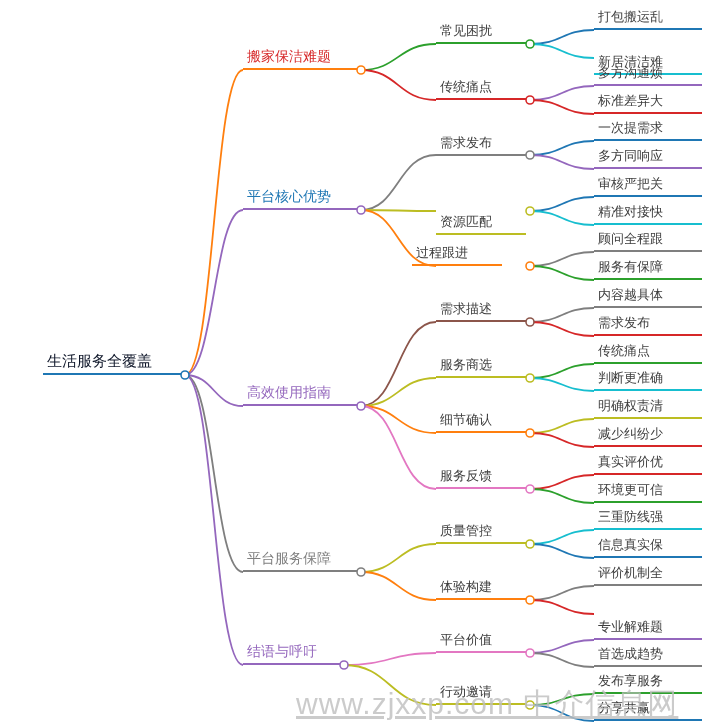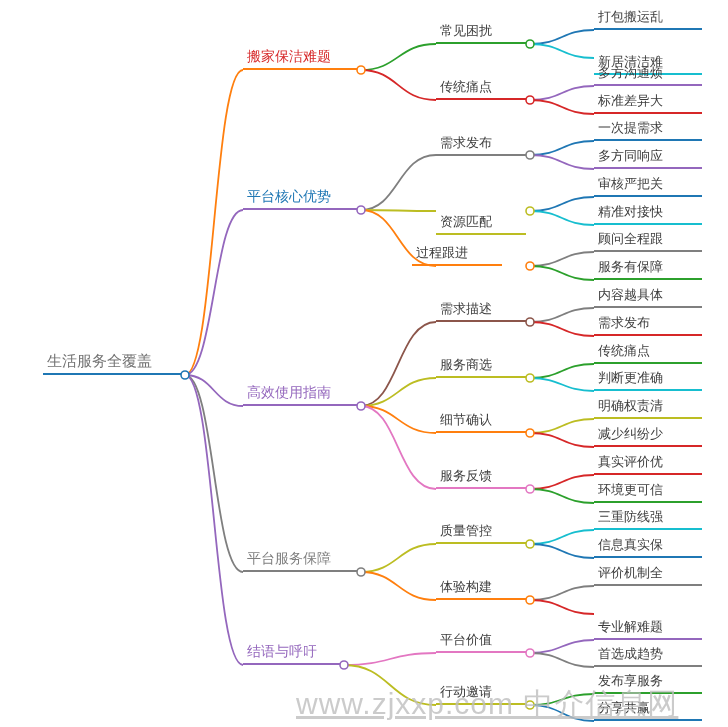--- a/index.html
+++ b/index.html
@@ -85,21 +85,21 @@
       <circle stroke="#bcbd22" cx="530" cy="378" r="4"></circle>
       <circle stroke="#ff7f0e" cx="530" cy="433" r="4"></circle>
       <circle stroke="#e377c2" cx="530" cy="489" r="4"></circle>
       <circle stroke="#bcbd22" cx="530" cy="544" r="4"></circle>
       <circle stroke="#ff7f0e" cx="530" cy="600" r="4"></circle>
       <circle stroke="#e377c2" cx="530" cy="653" r="4"></circle>
       <circle stroke="#bcbd22" cx="530" cy="705" r="4"></circle>
     </g>
   </svg>
 
-  <div class="node l0" style="left:43px;top:349px;width:138px;color:#737373;border-bottom-color:#1f77b4;">生活服务全覆盖</div>
+  <div class="node l0" style="left:43px;top:349px;width:138px;color:#0f172a;border-bottom-color:#1f77b4;">生活服务全覆盖</div>
 
   <div class="node l1" style="left:243px;top:45px;width:114px;color:#d62728;border-bottom-color:#ff7f0e;">搬家保洁难题</div>
   <div class="node l1" style="left:243px;top:185px;width:114px;color:#1f77b4;border-bottom-color:#9467bd;">平台核心优势</div>
   <div class="node l1" style="left:243px;top:381px;width:114px;color:#9467bd;border-bottom-color:#9467bd;">高效使用指南</div>
   <div class="node l1" style="left:243px;top:547px;width:114px;color:#7f7f7f;border-bottom-color:#7f7f7f;">平台服务保障</div>
   <div class="node l1" style="left:243px;top:640px;width:97px;color:#9467bd;border-bottom-color:#9467bd;">结语与呼吁</div>
 
   <div class="node l2" style="left:436px;top:20px;width:90px;border-bottom-color:#2ca02c;">常见困扰</div>
   <div class="node l2" style="left:436px;top:76px;width:90px;border-bottom-color:#d62728;">传统痛点</div>
   <div class="node l2" style="left:436px;top:132px;width:90px;border-bottom-color:#7f7f7f;">需求发布</div>

